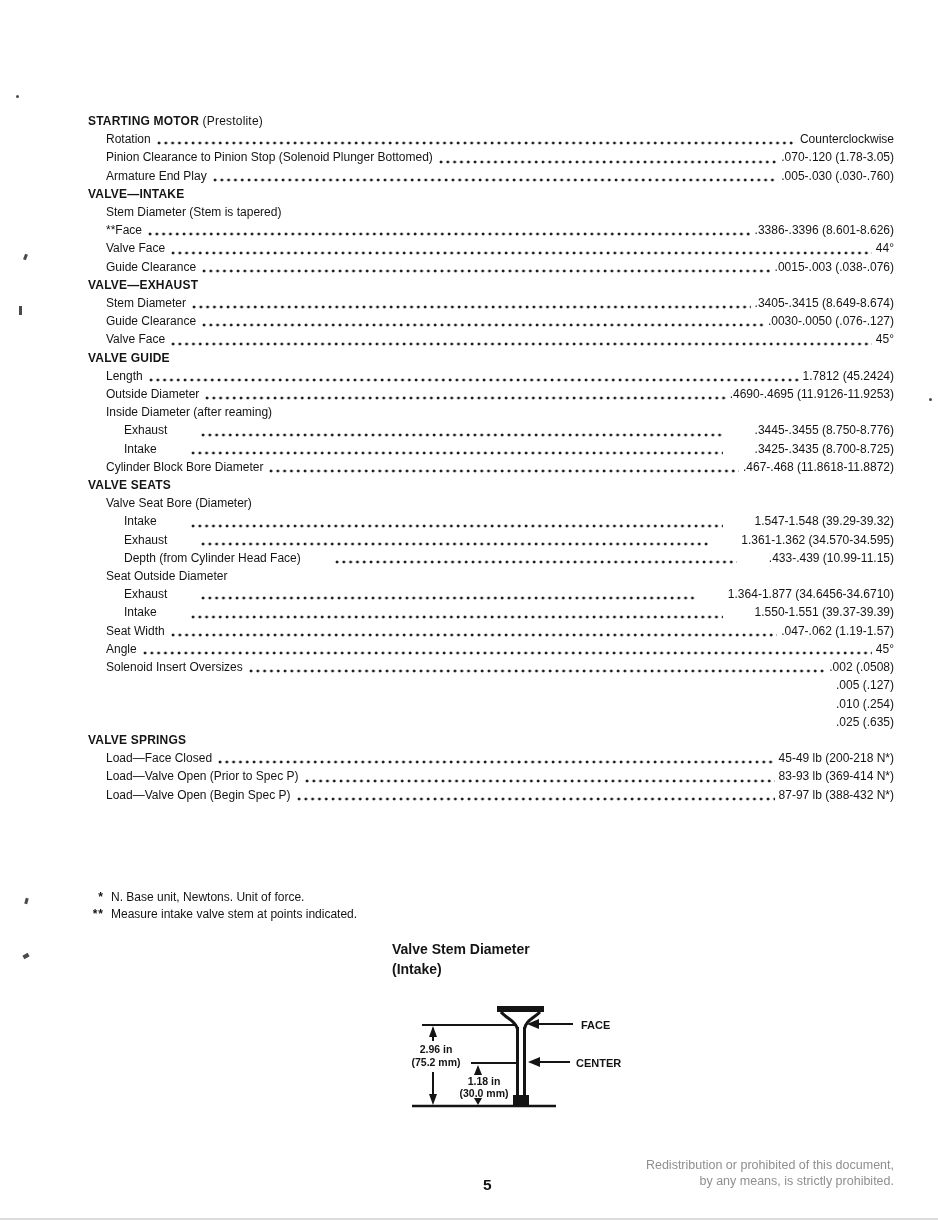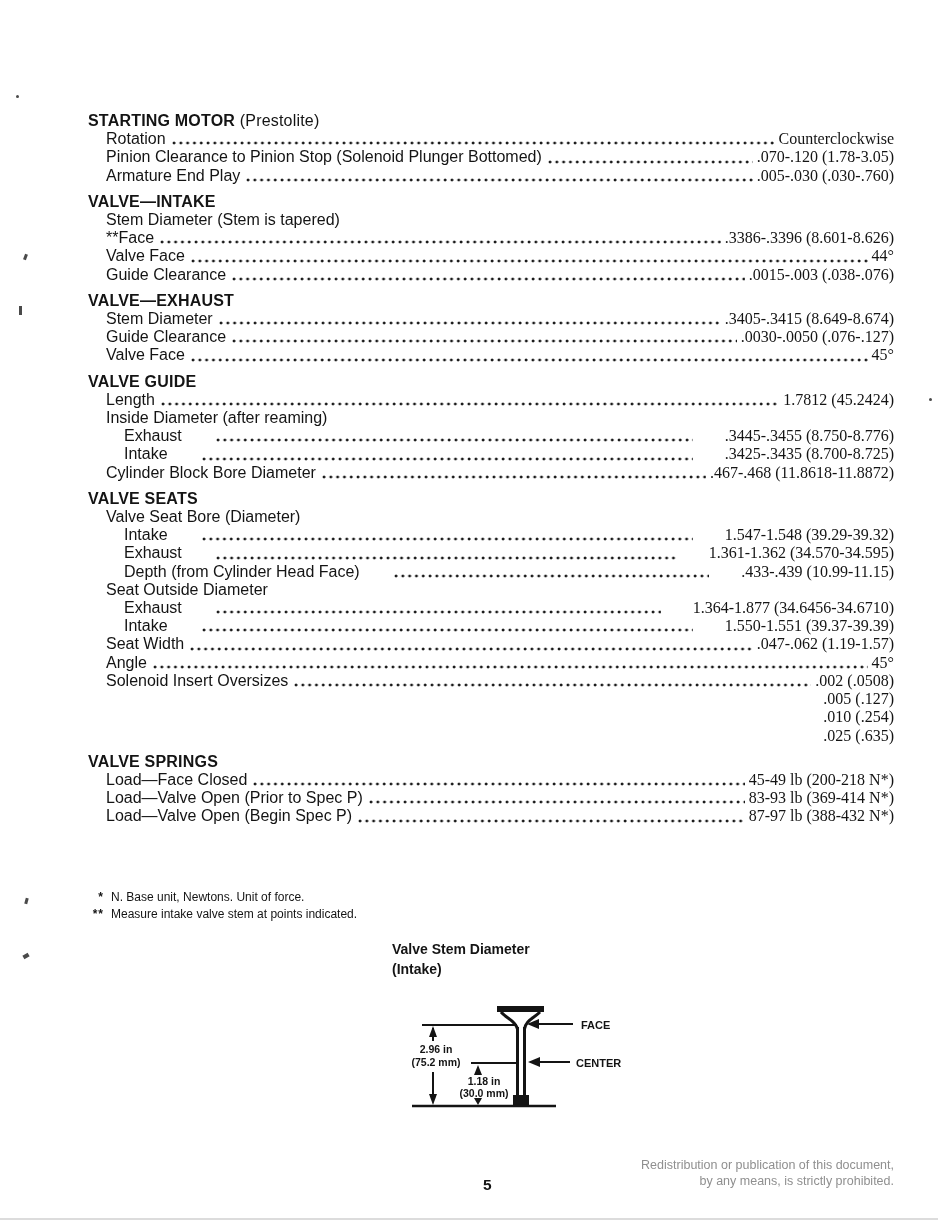--- a/index.html
+++ b/index.html
@@ -1,35 +1,35 @@
 <!DOCTYPE html>
 <html><head>
 <meta charset="utf-8">
 <style>
   html,body{margin:0;padding:0;background:#fff;}
   .page{
     position:relative;width:938px;height:1220px;background:#ffffff;
     font-family:"Liberation Sans",sans-serif;color:#141414;overflow:hidden;
   }
   
-  .spec{position:absolute;left:88px;top:112px;width:806px;font-size:16px;line-height:18.2px;}
-  .section{margin-top:8px;}
+  .spec{position:absolute;left:88px;top:112px;width:806px;font-size:12px;line-height:18.2px;}
+  .section{}
   .section:first-child{margin-top:0;}
   .sec-title{font-weight:700;letter-spacing:.2px;}
   .sec-sub{font-weight:400;}
   .row{display:flex;align-items:flex-end;}
   .i1{padding-left:18px;}
   .i2{padding-left:36px;gap:28px;}
   .lbl{white-space:nowrap;}
   .leader{
     flex:1;height:4px;align-self:flex-end;margin:0 4px 3px 6px;min-width:10px;
     background-image:radial-gradient(circle at 2px 2px,#1a1a1a 1.25px,rgba(0,0,0,0) 1.7px);
     background-size:6.8px 4px;background-repeat:repeat-x;background-position:left bottom;
   }
-  .val{white-space:nowrap;font-family:Liberation Serif, serif;}
+  .val{white-space:nowrap;}
   .valonly .val{margin-left:auto;}
   
   .footnotes{position:absolute;left:70px;top:889px;font-size:12px;line-height:16.5px;}
   .fn{display:flex;}
   .fn-marker{width:34px;text-align:right;padding-right:7px;font-weight:700;letter-spacing:1px;}
   
   .fig-caption{position:absolute;left:392px;top:940px;font-weight:700;font-size:14px;line-height:19.5px;}
   .fig{position:absolute;left:405px;top:993px;}
   .fig line, .fig path{stroke:#141414;fill:none;}
   .fig polygon, .fig rect{fill:#141414;stroke:none;}
@@ -110,20 +110,25 @@
           <span class="val">45°</span>
         </div>
     </div>
 
     <div class="section">
       <div class="sec-title">VALVE GUIDE</div>
       <div class="row i1">
           <span class="lbl">Length</span>
           <span class="leader"></span>
           <span class="val">1.7812 (45.2424)</span>
+        </div>
+      <div class="row i1">
+          <span class="lbl">Outside Diameter</span>
+          <span class="leader"></span>
+          <span class="val">.4690-.4695 (11.9126-11.9253)</span>
         </div>
       <div class="row i1">
           <span class="lbl">Inside Diameter (after reaming)</span>
         </div>
       <div class="row i2">
           <span class="lbl">Exhaust</span>
           <span class="leader"></span>
           <span class="val">.3445-.3455 (8.750-8.776)</span>
         </div>
       <div class="row i2">
@@ -265,21 +270,21 @@
 
     <polygon points="73,72 69,82 77,82"></polygon>
     <text class="t-dim" x="79" y="92">1.18 in</text>
     <text class="t-dim" x="79" y="104">(30.0 mm)</text>
     <polygon points="73,112 69,105 77,105"></polygon>
 
     <line x1="7" y1="113" x2="151" y2="113" stroke-width="2.5"></line>
   </svg>
 
   <div class="watermark">
-    <div>Redistribution or publication of this document,</div>
+    <div>Redistribution or prohibited of this document,</div>
     <div>by any means, is strictly prohibited.</div>
   </div>
   <div class="page-num">5</div>
 
   <div class="artifact a-dot" style="left:16px;top:95px;width:3px;height:3px;"></div>
   <div class="artifact" style="left:24px;top:254px;width:3px;height:6px;transform:rotate(20deg);"></div>
   <div class="artifact" style="left:19px;top:306px;width:3px;height:9px;"></div>
   <div class="artifact" style="left:25px;top:898px;width:3px;height:6px;transform:rotate(15deg);"></div>
   <div class="artifact" style="left:23px;top:954px;width:6px;height:4px;transform:rotate(-30deg);"></div>
   <div class="artifact a-dot" style="left:929px;top:398px;width:3px;height:3px;"></div>

